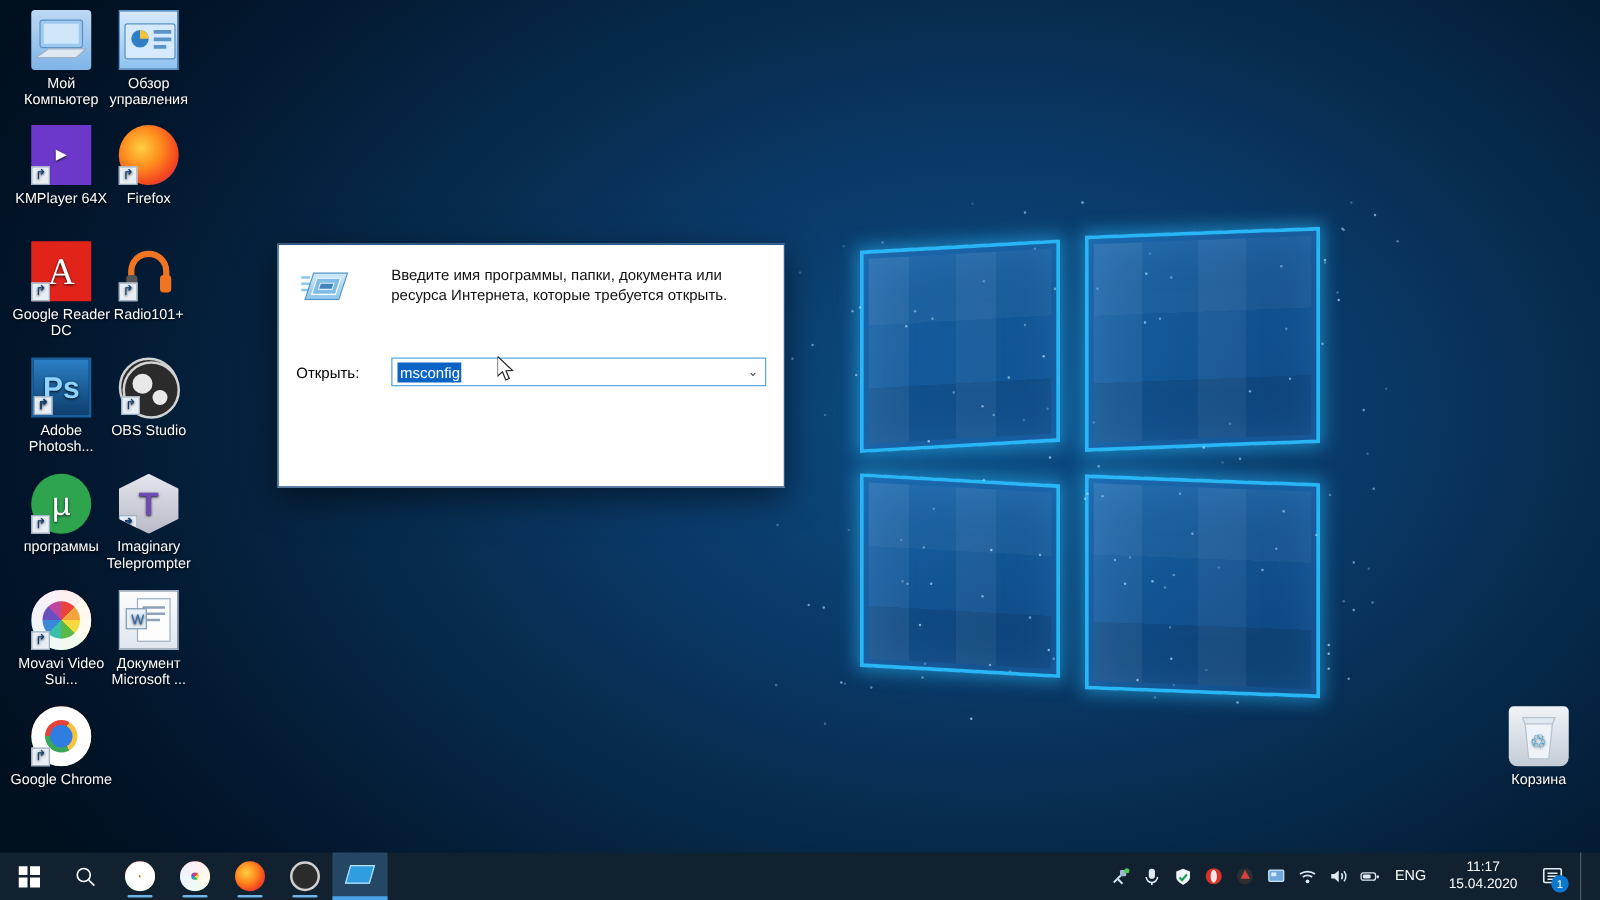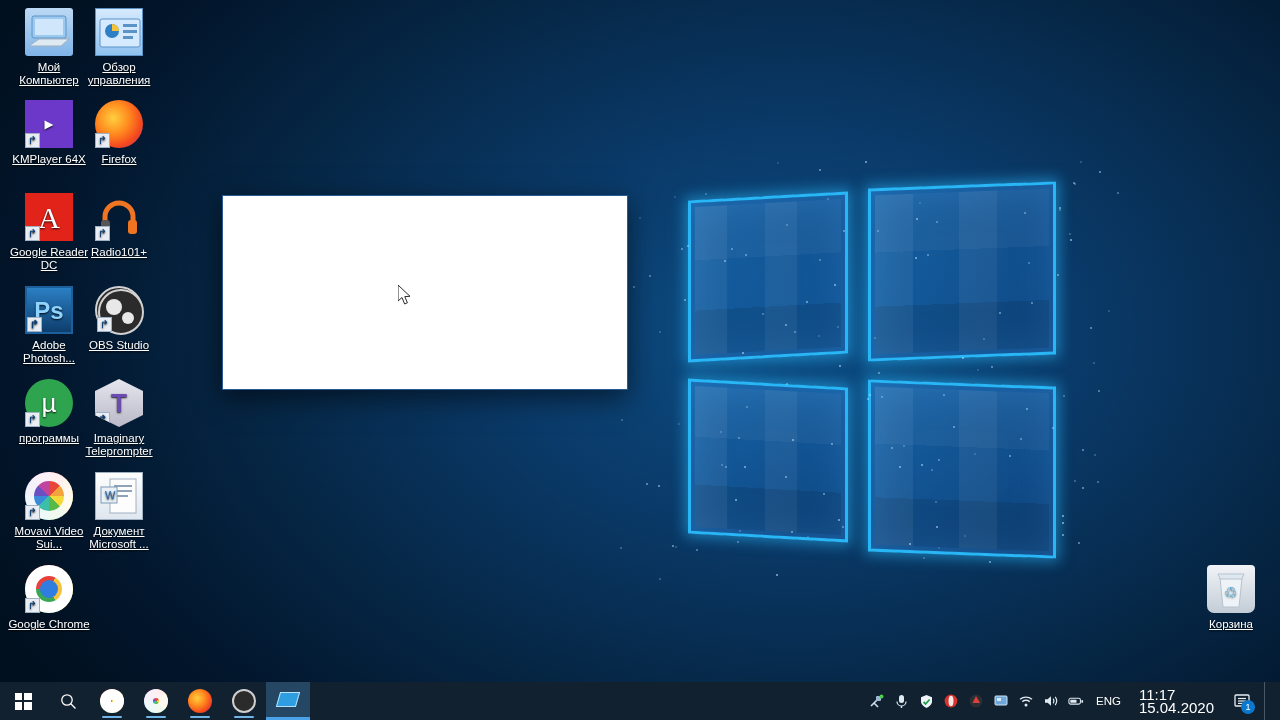--- a/index.html
+++ b/index.html
@@ -38,21 +38,21 @@
   
   .icon-cell {
     position: absolute; width: 82px; text-align: center;
     color: #fff; font-size: 11.5px; line-height: 13px;
     text-shadow: 0 1px 2px rgba(0,0,0,.9);
     cursor: default;
   }
   .icon-art {
     width: 48px; height: 48px; margin: 0 auto 5px; position: relative;
   }
-  .icon-label { display: block; word-wrap: break-word; text-decoration: underline; }
+  .icon-label { display: block; word-wrap: break-word; }
   .shortcut-badge {
     position: absolute; left: 0; bottom: 0; width: 15px; height: 15px;
     background: #e9eef4; border: 1px solid #9fb0c3;
     color: #0b3d73; font-size: 11px; line-height: 13px;
   }
   .shortcut-badge::before { content: "↰"; display: block; transform: scaleX(-1); }
 
   
   .a-pc { background: linear-gradient(#bcd9f5,#7fb4e8); border-radius: 3px; }
   .a-cp { background: linear-gradient(#d6eaff,#8fc2ef); border: 1px solid #5b93c7; }
@@ -150,21 +150,21 @@
   }
   .tb-btn.active { background: rgba(90,160,225,.30); border-bottom: 3px solid #4aa3e8; }
   .tb-underline { position: absolute; bottom: 2px; left: 12px; width: 20px; height: 2px; background: #6fb5e8; border-radius: 1px; }
   #start-btn { width: 46px; }
   .win-logo { width: 17px; height: 17px; display: grid; grid-template-columns: 1fr 1fr; grid-template-rows: 1fr 1fr; gap: 2px; }
   .win-logo i { background: #fff; display: block; }
   .tb-ico { width: 24px; height: 24px; border-radius: 50%; }
   #tray { margin-left: auto; display: flex; align-items: center; gap: 9px; padding-right: 8px; height: 38px; }
   .tray-ico { width: 16px; height: 16px; display: flex; align-items: center; justify-content: center; font-size: 13px; color: #e6edf4; cursor: pointer; }
   #tray-lang { font-size: 11.5px; padding: 0 3px; cursor: pointer; }
-  #tray-clock { text-align: left; line-height: 13px; font-size: 15px; padding: 0 6px; cursor: pointer; }
+  #tray-clock { text-align: center; line-height: 13px; font-size: 11px; padding: 0 6px; cursor: pointer; }
   #tray-notify { position: relative; width: 26px; height: 38px; display: flex; align-items: center; justify-content: center; cursor: pointer; }
   #notify-badge {
     position: absolute; right: 0; bottom: 6px; min-width: 14px; height: 14px;
     background: #0b78d0; border-radius: 50%; font-size: 9px; color: #fff;
     display: flex; align-items: center; justify-content: center;
   }
   #show-desktop { width: 8px; height: 38px; border-left: 1px solid rgba(255,255,255,.25); }
 </style>
 </head>
 <body>
@@ -391,20 +391,34 @@
             <path d="M13 13 H35 L32 42 H16 Z" fill="#eef3f8" stroke="#b6c3d0"></path>
             <path d="M11 9 H37 L35 14 H13 Z" fill="#dfe8f1" stroke="#b6c3d0"></path>
             <text x="17" y="33" font-size="15" fill="#1fa0e0">♲</text>
           </svg>
         </div>
         <span class="icon-label">Корзина</span>
       </div>
     </div>
 
   <div id="run-dialog">
+    <div id="run-body">
+      <div id="run-icon">
+        <span class="speed"></span>
+        <span class="rhomb"></span>
+      </div>
+      <div id="run-desc">Введите имя программы, папки, документа или ресурса Интернета, которые требуется открыть.</div>
+      <div id="run-open-row">
+        <span id="run-open-label">Открыть:</span>
+        <div id="run-input-wrap">
+          <span id="run-input-value">msconfig</span>
+          <span id="run-chevron">⌄</span>
+        </div>
+      </div>
+    </div>
   </div>
 
   <svg id="cursor" viewBox="0 0 14 21">
     <polygon points="0,0 0,16 4,12.5 6.6,19 9.4,17.8 6.8,11.6 12,11.3" fill="#fff" stroke="#2b2b2b" stroke-width="1"></polygon>
   </svg>
 
   <div id="taskbar">
     <div class="tb-btn" id="start-btn">
       <span class="win-logo">
           <i></i>

